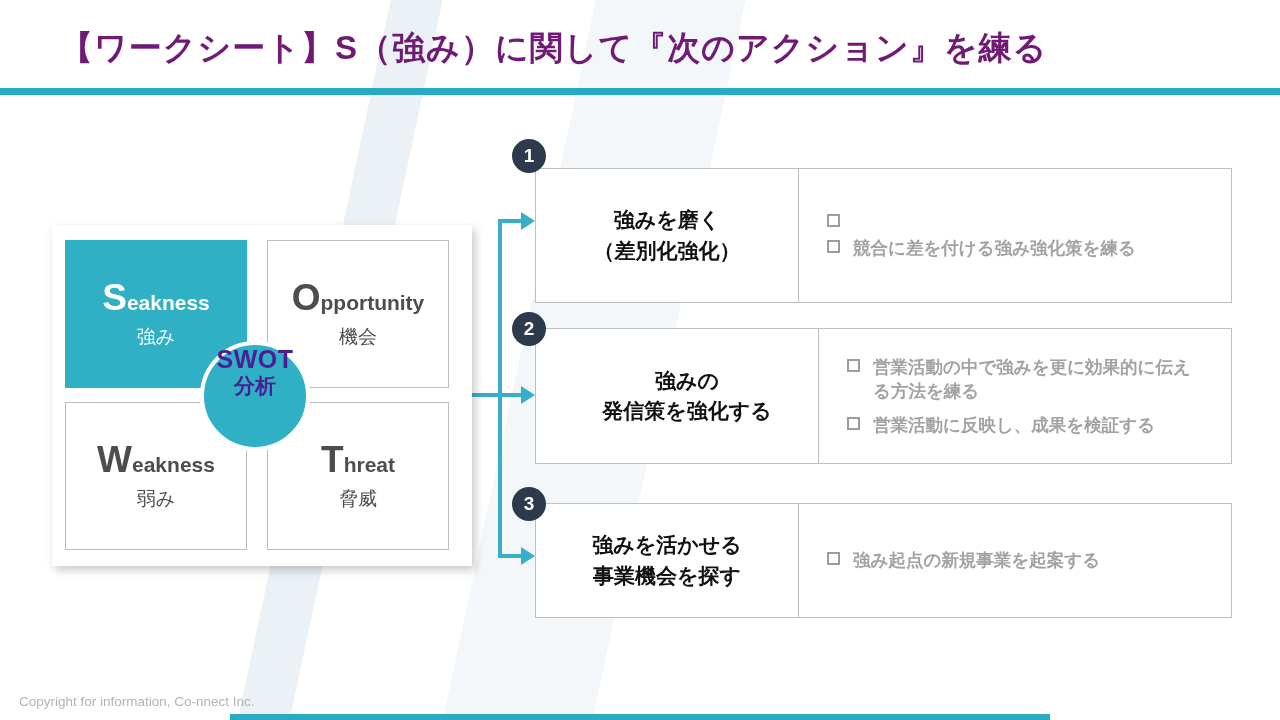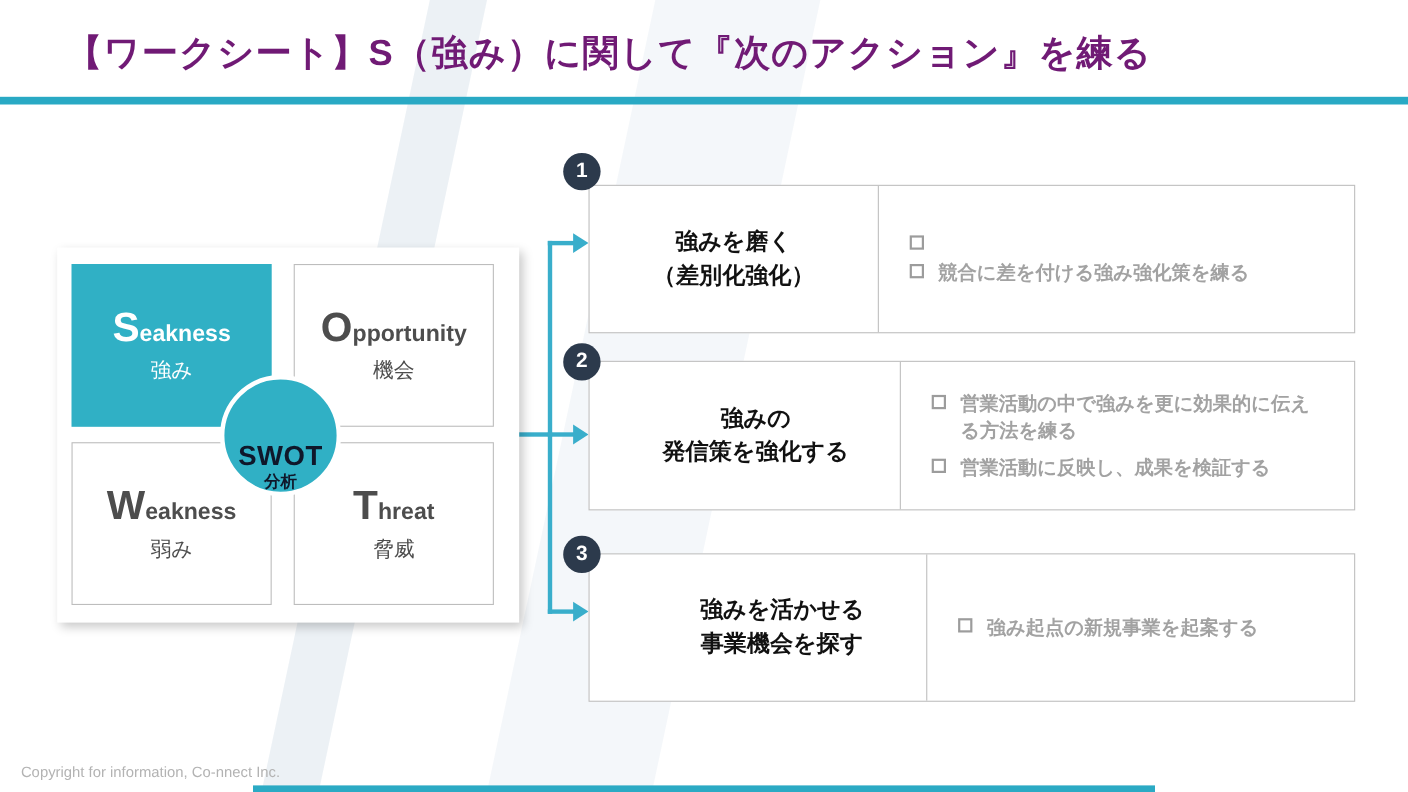--- a/index.html
+++ b/index.html
@@ -31,46 +31,46 @@
   .q1 { left:13px;  top:15px;  width:182px; height:148px; }
   .q2 { left:215px; top:15px;  width:182px; height:148px; }
   .q3 { left:13px;  top:177px; width:182px; height:148px; }
   .q4 { left:215px; top:177px; width:182px; height:148px; }
   .q-word { display:flex; align-items:baseline; font-weight:bold; line-height:1; }
   .q-letter { font-size:37px; }
   .q-rest   { font-size:21px; }
   .q-jp { font-size:19px; font-weight:normal; margin-top:8px; }
   .swot-circle {
     position:absolute; left:148px; top:116px; width:110px; height:110px; border-radius:50%;
-    background:#30b0c5; border:4px solid #ffffff; color:#0f172a;
-    display:flex; flex-direction:column; align-items:center; justify-content:flex-end; line-height:1.15;
+    background:#30b0c5; border:4px solid #ffffff; color:#4c1d95;
+    display:flex; flex-direction:column; align-items:center; justify-content:flex-start; line-height:1.15;
   }
   .swot-circle .c1 { font-size:25px; font-weight:bold; letter-spacing:.5px; }
-  .swot-circle .c2 { font-size:15px; font-weight:bold; }
+  .swot-circle .c2 { font-size:21px; font-weight:bold; }
 
   
   .conn { position:absolute; background:#39aecb; z-index:2; }
   .stub  { left:468px; top:393px; width:34px; height:4px; }
   .vline { left:498px; top:219px; width:4px;  height:339px; }
   .aline { height:4px; left:498px; width:24px; }
   .a1 { top:219px; } .a2 { top:393px; } .a3 { top:554px; }
   .ahead {
     position:absolute; left:521px; width:0; height:0; z-index:2;
     border-left:14px solid #39aecb; border-top:9px solid transparent; border-bottom:9px solid transparent;
   }
   .h1 { top:212px; } .h2 { top:386px; } .h3 { top:547px; }
 
   
   .action-row {
     position:absolute; left:535px; width:697px; background:#ffffff;
     border:1px solid #bfbfbf; display:flex; z-index:3;
   }
   .row1 { top:168px; height:135px; }
   .row2 { top:328px; height:136px;padding-left:20px; }
-  .row3 { top:503px; height:135px;padding-left:44px; }
+  .row3 { top:503px; height:115px; }
   .cell-title {
     width:263px; flex:0 0 263px; border-right:1px solid #bfbfbf;
     display:flex; flex-direction:column; align-items:center; justify-content:center;
     font-size:21px; font-weight:bold; color:#111111; line-height:1.45; text-align:center;
   }
   .cell-items {
     flex:1; display:flex; flex-direction:column; justify-content:center;
     padding:8px 24px 8px 28px; gap:9px;
   }
   .chk-item { display:flex; align-items:flex-start; }

